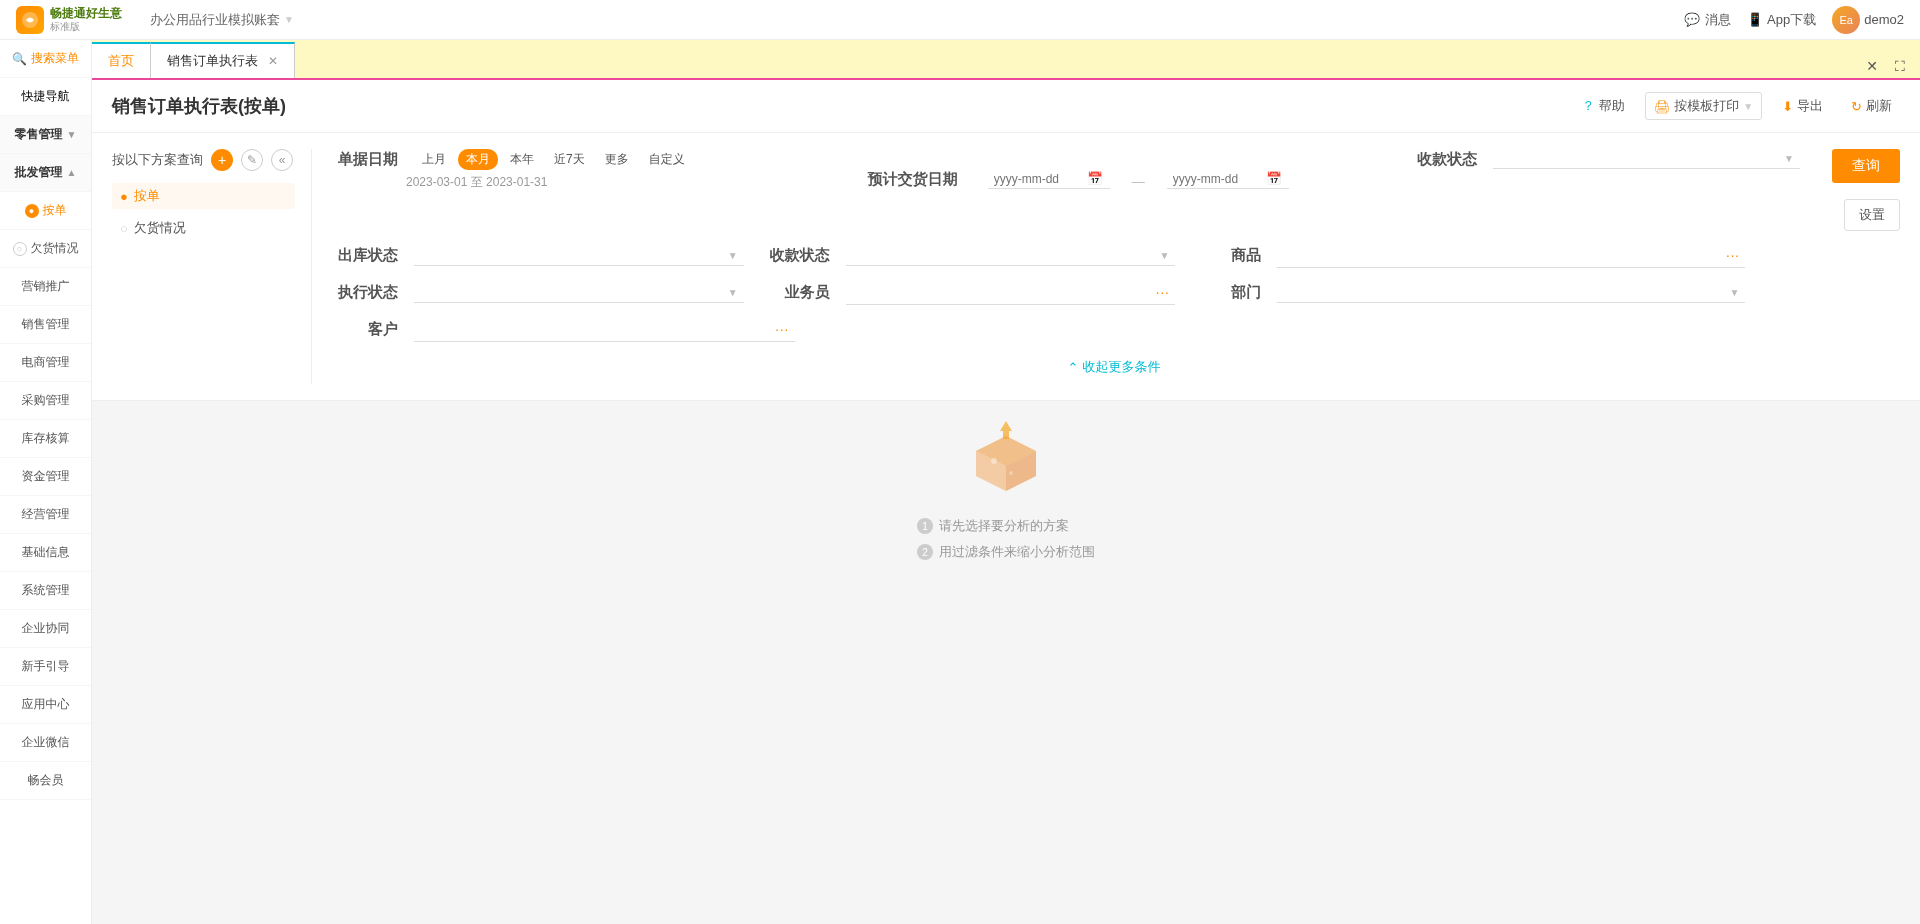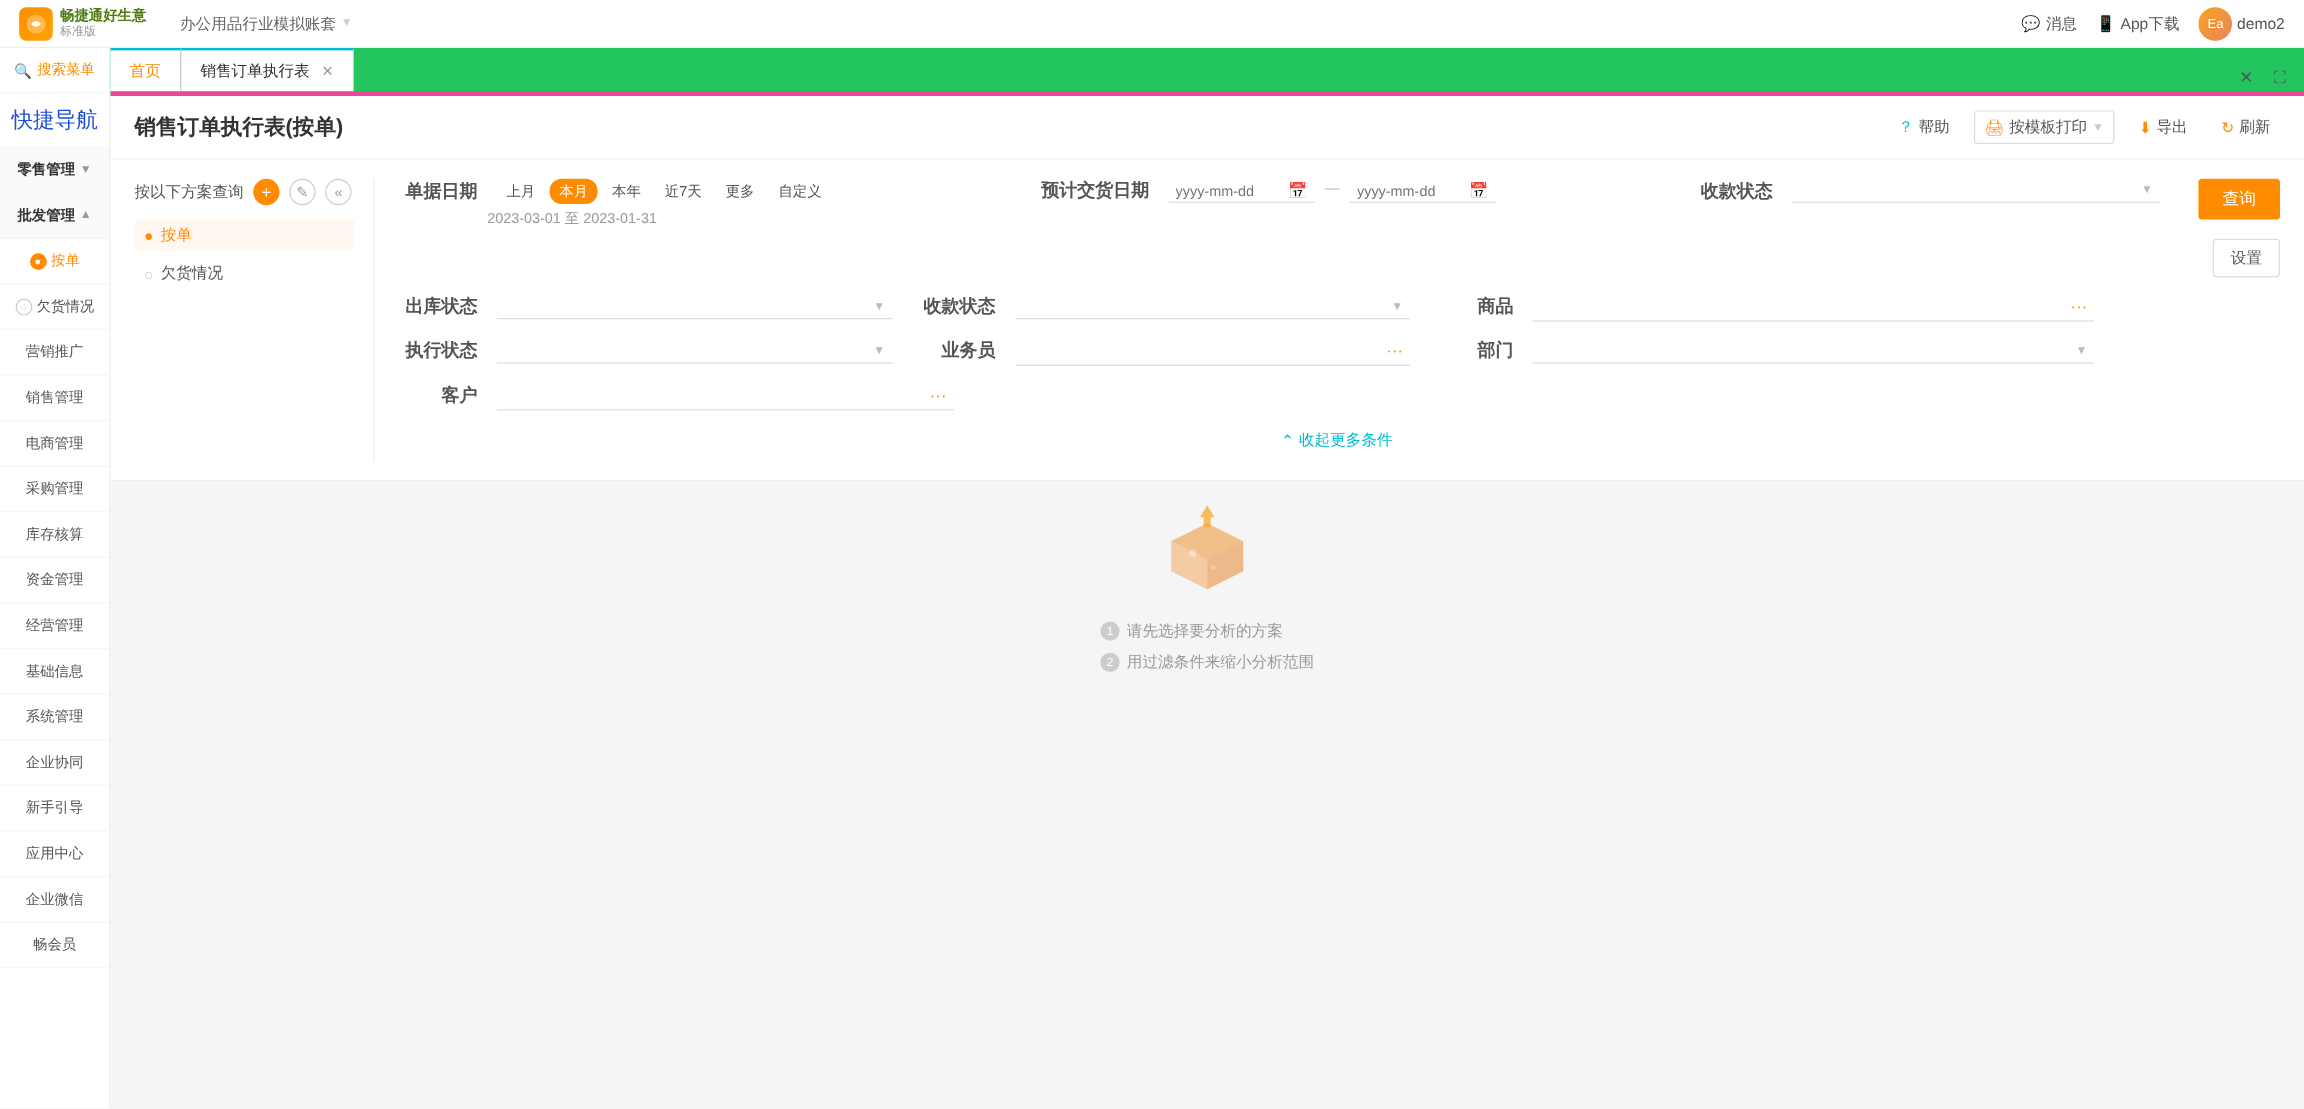--- a/index.html
+++ b/index.html
@@ -128,43 +128,43 @@
       font-size: 12px;
       gap: 4px;
       border-bottom: 1px solid #f5f5f5;
     }
     .sidebar-quick {
       padding: 10px 8px;
       display: flex;
       align-items: center;
       justify-content: center;
       cursor: pointer;
-      color: #1d4ed8;
-      font-size: 18px;
+      color: #000000;
+      font-size: 12px;
       gap: 4px;
       border-bottom: 1px solid #f5f5f5;
     }
 
     
     .content-area {
       flex: 1;
       display: flex;
       flex-direction: column;
       overflow: hidden;
     }
 
     
     .tab-bar {
       height: 40px;
-      background: #22c55e;
+      background: #fef9c3;
       display: flex;
       align-items: flex-end;
       padding: 0 0 0 0;
       flex-shrink: 0;
-      border-bottom: 4px solid #ec4899;
+      border-bottom: 2px solid #ec4899;
     }
     .tab {
       height: 36px;
       padding: 0 16px;
       display: flex;
       align-items: center;
       gap: 6px;
       cursor: pointer;
       font-size: 13px;
       color: #555;
@@ -654,21 +654,21 @@
                     <span class="date-tab">近7天</span>
                     <span class="date-tab">更多</span>
                     <span class="date-tab">自定义</span>
                   </div>
                 </div>
                 <div style="margin-left:78px; margin-top:4px;">
                   <span style="font-size:12px; color:#999;">2023-03-01 至 2023-01-31</span>
                 </div>
               </div>
 
-              <div style="flex:2; display:flex; align-items:flex-start; gap:8px;">
+              <div style="flex:2; display:flex; align-items:flex-end; gap:22px;margin-top:20px;">
                 <span class="filter-label">预计交货日期</span>
                 <div class="date-input-box">
                   <input class="date-input" type="text" placeholder="yyyy-mm-dd" style="">
                   <span class="date-icon">📅</span>
                 </div>
                 <span class="dash">—</span>
                 <div class="date-input-box">
                   <input class="date-input" type="text" placeholder="yyyy-mm-dd" style="">
                   <span class="date-icon">📅</span>
                 </div>

